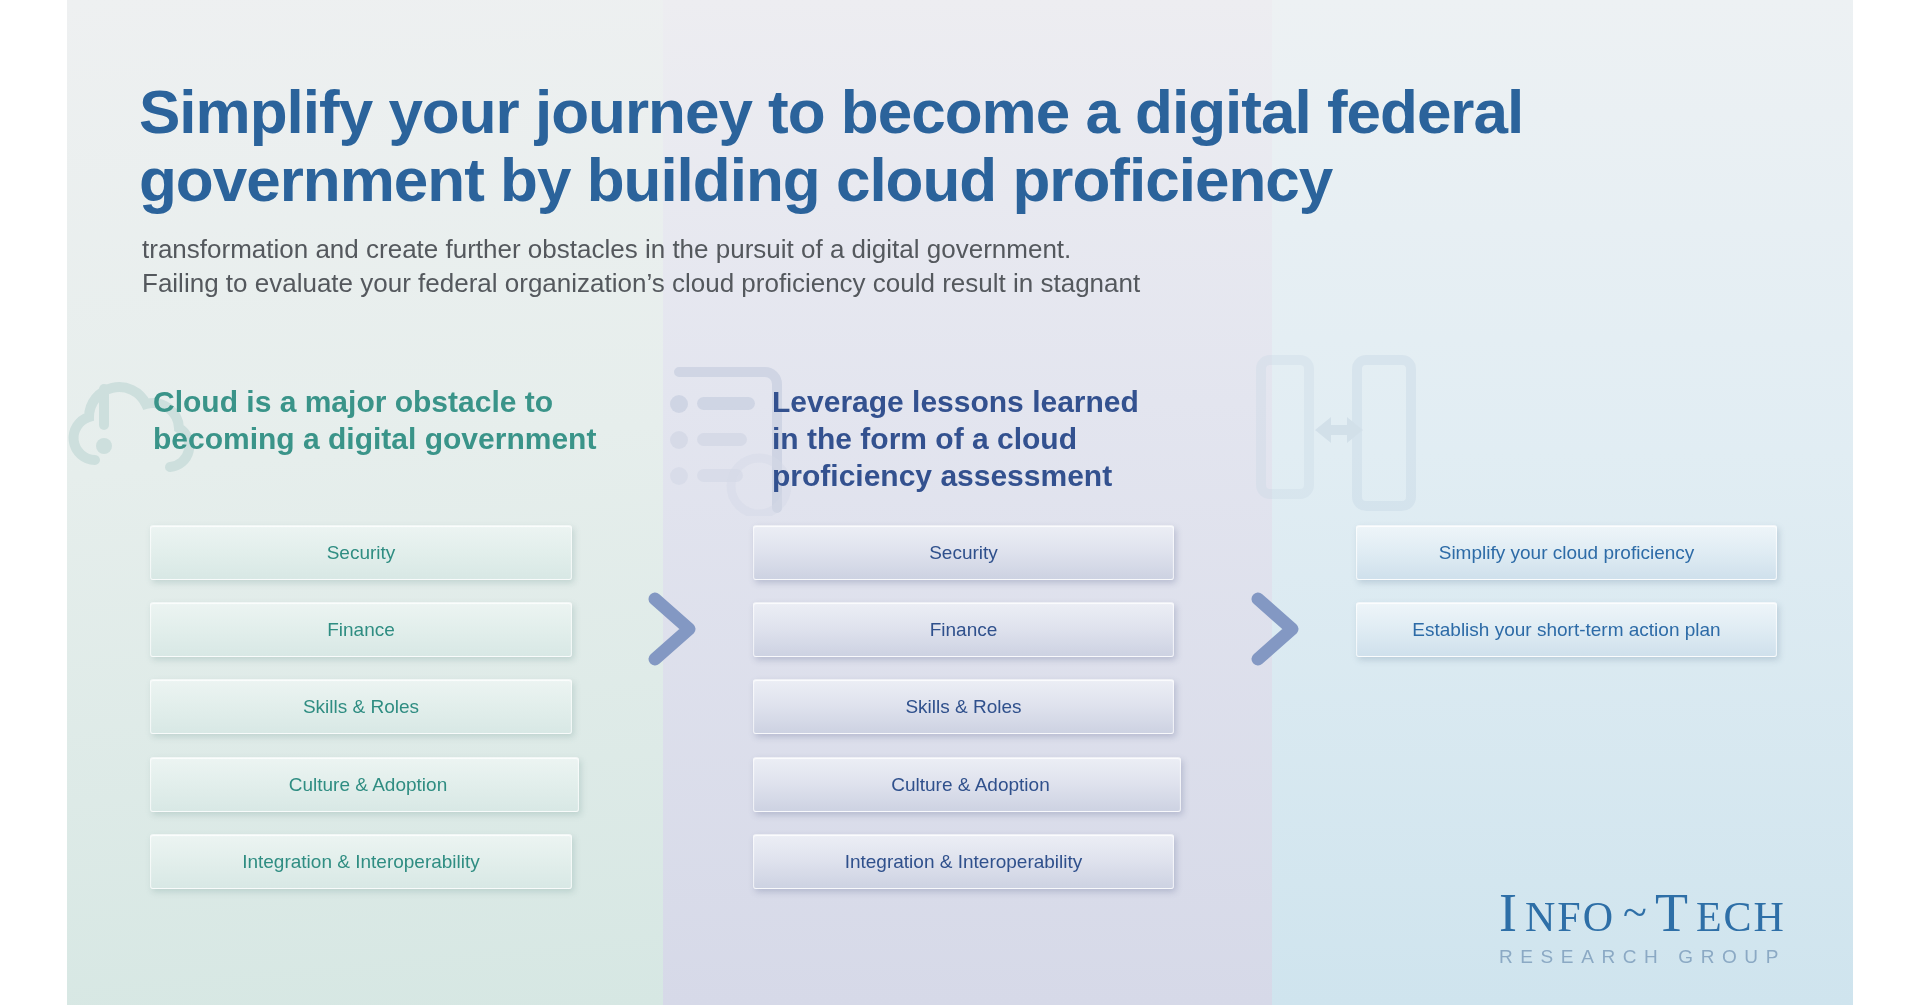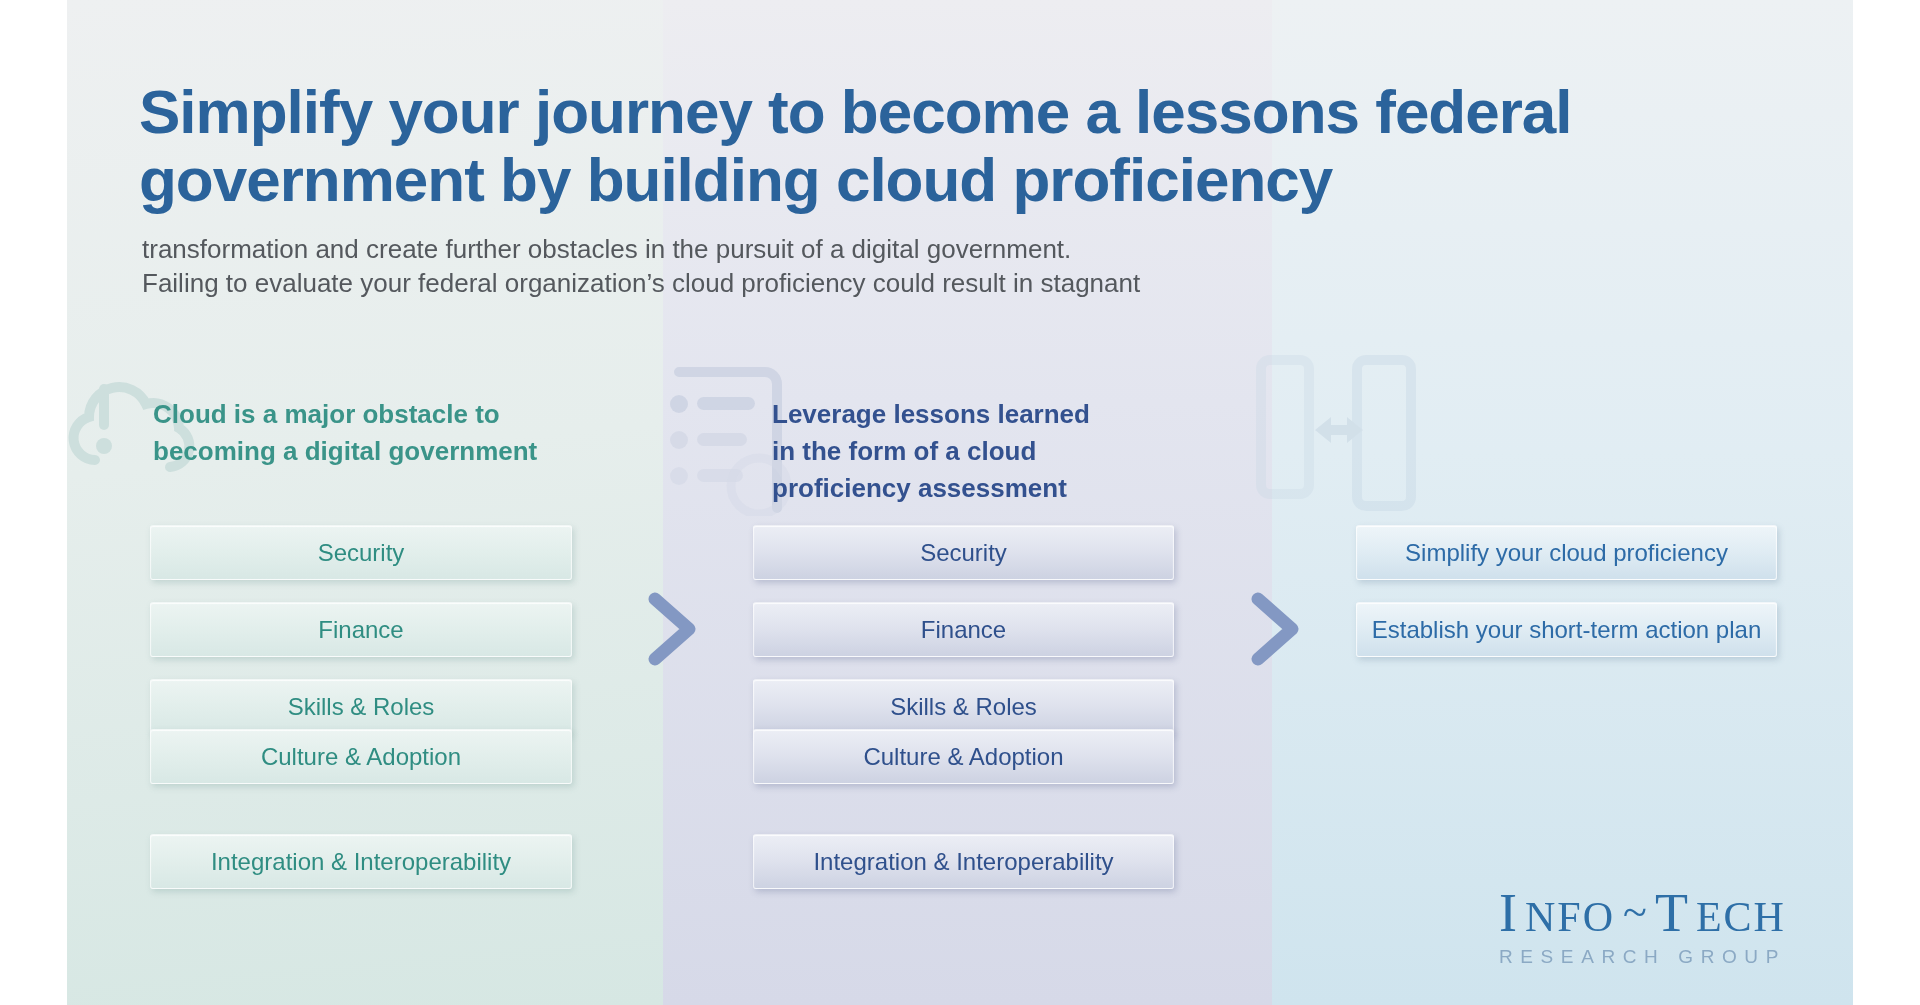--- a/index.html
+++ b/index.html
@@ -8,40 +8,40 @@
   .slide{position:absolute;left:67px;top:0;width:1786px;height:1005px;overflow:hidden;}
   .zone{position:absolute;top:0;height:1005px;}
   .zone-left{left:0;width:596px;background:linear-gradient(175deg,#eef0f1 0%,#e6eeec 45%,#d6e7e3 100%);}
   .zone-mid{left:596px;width:609px;background:linear-gradient(180deg,#ededf1 0%,#e3e5ef 40%,#d6d9e8 100%);}
   .zone-right{left:1205px;width:581px;background:linear-gradient(180deg,#edf1f3 0%,#e1edf3 45%,#cfe4ee 100%);}
 
   .title{position:absolute;left:72px;top:78px;color:#2b639b;font-weight:bold;
          font-size:62px;line-height:68px;letter-spacing:-1px;}
   .subtitle{position:absolute;left:75px;top:232px;color:#54585d;font-size:26px;line-height:34px;}
 
-  .col-heading{position:absolute;top:396px;font-weight:bold;font-size:26px;line-height:37px;}
+  .col-heading{position:absolute;top:383px;font-weight:bold;font-size:30px;line-height:37px;}
   .heading-1{left:86px;color:#3a9489;}
   .heading-2{left:689px;color:#33518f;margin-left:16px;}
   .heading-3{left:1291px;color:#245c99;}
 
   .btn{position:absolute;height:53px;border-radius:3px;display:flex;align-items:center;justify-content:center;
-       font-size:24px;}
+       font-size:19px;}
   .btn-teal{left:83px;width:420px;color:#2f8d82;
        background:linear-gradient(180deg,#ecf4f2 0%,#e3efec 45%,#d8e8e5 100%);
        border:1px solid rgba(255,255,255,0.65);
        box-shadow:inset 0 1px 1px rgba(255,255,255,0.85), 2px 3px 6px rgba(110,150,148,0.28);}
   .btn-indigo{left:686px;width:419px;color:#2f508c;
        background:linear-gradient(180deg,#eceef5 0%,#e0e3ee 45%,#cdd2e2 100%);
        border:1px solid rgba(255,255,255,0.65);
        box-shadow:inset 0 1px 1px rgba(255,255,255,0.85), 2px 3px 6px rgba(95,105,145,0.30);}
   .btn-blue{left:1289px;width:419px;color:#2d6ba7;
        background:linear-gradient(180deg,#eef5f9 0%,#e1edf4 45%,#cfe0ec 100%);
        border:1px solid rgba(255,255,255,0.70);
        box-shadow:inset 0 1px 1px rgba(255,255,255,0.9), 2px 3px 6px rgba(100,130,155,0.28);}
-  .row-0{top:525px;}.row-1{top:602px;}.row-2{top:679px;}.row-3{top:729px;}.row-4{top:834px;text-align:center;}
+  .row-0{top:525px;}.row-1{top:602px;}.row-2{top:679px;}.row-3{top:757px;padding-left:7px;}.row-4{top:834px;text-align:center;}
 
   .chevron{position:absolute;top:590px;width:56px;height:78px;}
   .chevron-1{left:577px;} .chevron-2{left:1180px;}
 
   .watermark{position:absolute;}
   .wm-1{left:-4px;top:358px;opacity:0.55;}
   .wm-2{left:592px;top:364px;opacity:0.60;}
   .wm-3{left:1186px;top:354px;opacity:0.60;}
 
   .logo{position:absolute;left:1432px;top:886px;width:287px;text-align:center;
@@ -79,21 +79,21 @@
       <circle cx="100" cy="122" r="28" fill="none" stroke="#ccd2e2" stroke-width="9" opacity="0.45"></circle>
     </svg>
 
     <svg class="watermark wm-3" width="176" height="158" viewBox="0 0 176 158">
       <rect x="8" y="6" width="48" height="134" rx="9" fill="none" stroke="#c5d5e3" stroke-width="10" opacity="0.5"></rect>
       <rect x="104" y="6" width="54" height="146" rx="9" fill="none" stroke="#c5d5e3" stroke-width="10" opacity="0.65"></rect>
       <path d="M62 76 l16 -13 v8 h16 v-8 l16 13 l-16 13 v-8 h-16 v8 z" fill="#c9d8e4"></path>
     </svg>
 
     <div class="title">
-      <div>Simplify your journey to become a lessons federal</div>
+      <div>Simplify your journey to become a digital federal</div>
       <div>government by building cloud proficiency</div>
     </div>
 
     <div class="subtitle">
       <div>transformation and create further obstacles in the pursuit of a digital government.</div>
       <div>Failing to evaluate your federal organization’s cloud proficiency could result in stagnant</div>
     </div>
 
     <div class="col-heading heading-1">
       <div>Cloud is a major obstacle to</div>

